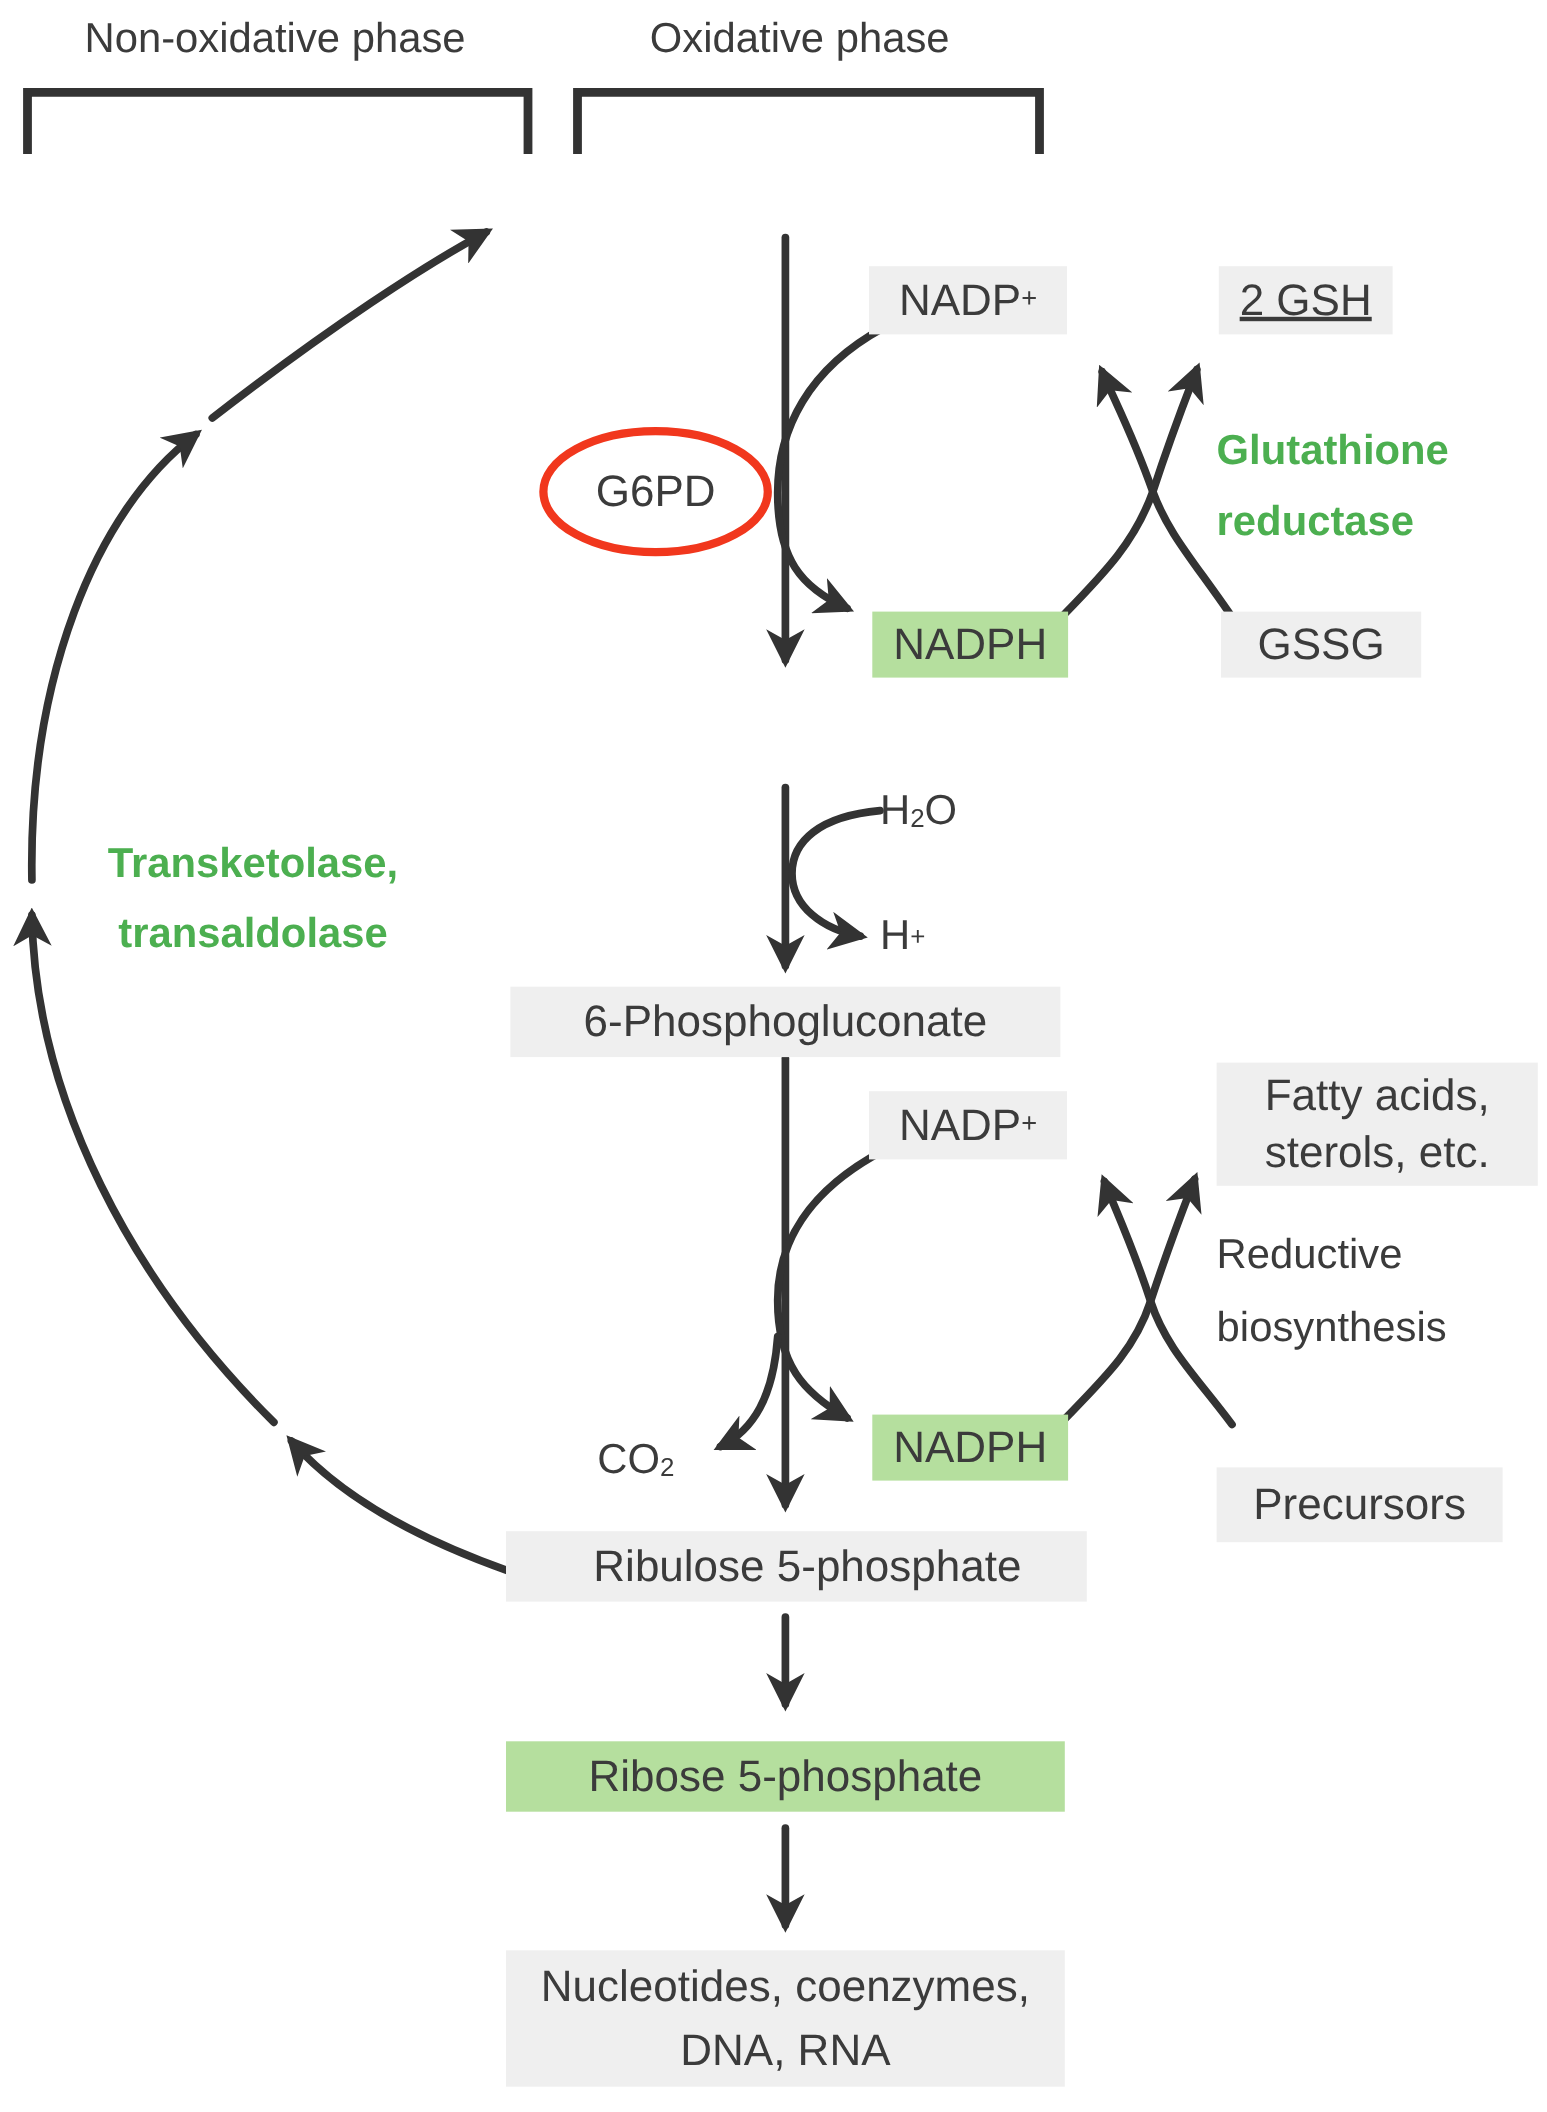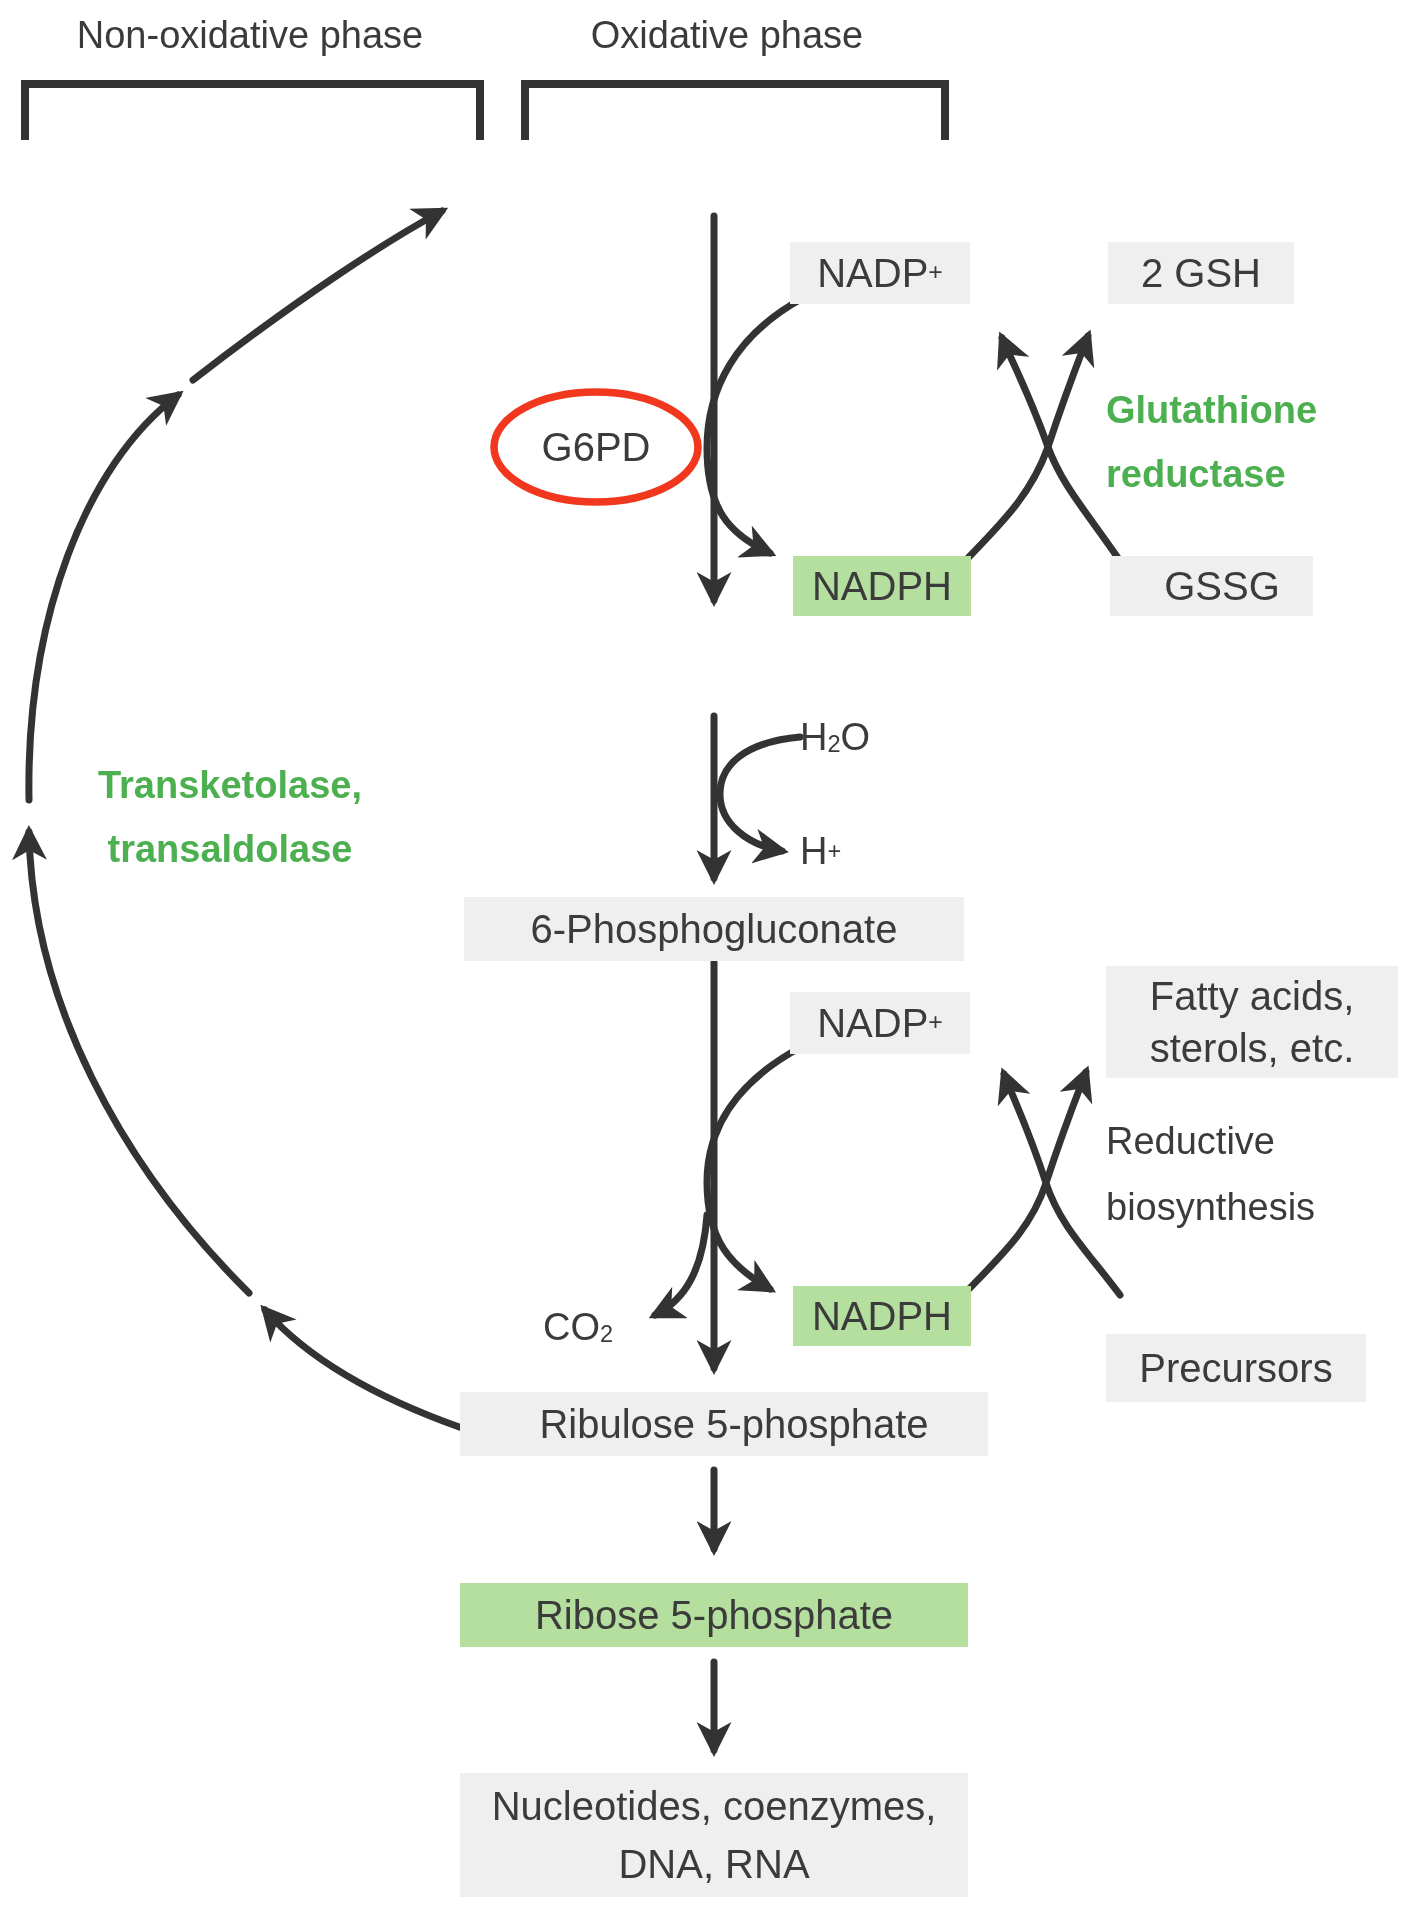--- a/index.html
+++ b/index.html
@@ -70,32 +70,32 @@
 
   <div class="lbl header" style="left:30px;top:10px;width:440px;height:52px;">Non-oxidative phase</div>
   <div class="lbl header" style="left:520px;top:10px;width:414px;height:52px;">Oxidative phase</div>
 
 
   <div class="lbl box" style="left:790px;top:242px;width:180px;height:62px;">
       <span>NADP</span>
       <sup>+</sup>
     </div>
 
-  <div class="lbl box" style="left:1108px;top:242px;width:186px;height:62px;">2 GSH</div>
+  <div class="lbl box" style="left:1108px;top:242px;width:158px;height:62px;text-decoration:underline;">2 GSH</div>
 
   <div class="lbl" style="left:496px;top:421px;width:200px;height:52px;">G6PD</div>
 
   <div class="lbl enz two-line left" style="left:1106px;top:378px;width:320px;height:130px;align-items:flex-start;">
     <span>Glutathione</span>
     <span>reductase</span>
   </div>
 
   <div class="lbl green-box" style="left:793px;top:556px;width:178px;height:60px;">NADPH</div>
 
-  <div class="lbl box" style="left:1110px;top:556px;width:182px;height:60px;padding-left:21px;">GSSG</div>
+  <div class="lbl box" style="left:1110px;top:556px;width:182px;height:60px;">GSSG</div>
 
 
   <div class="lbl chem left" style="left:800px;top:712px;width:160px;height:52px;">
       <span>H</span>
       <sub>2</sub>
       <span>O</span>
     </div>
 
   <div class="lbl chem left" style="left:800px;top:826px;width:120px;height:52px;">
       <span>H</span>

